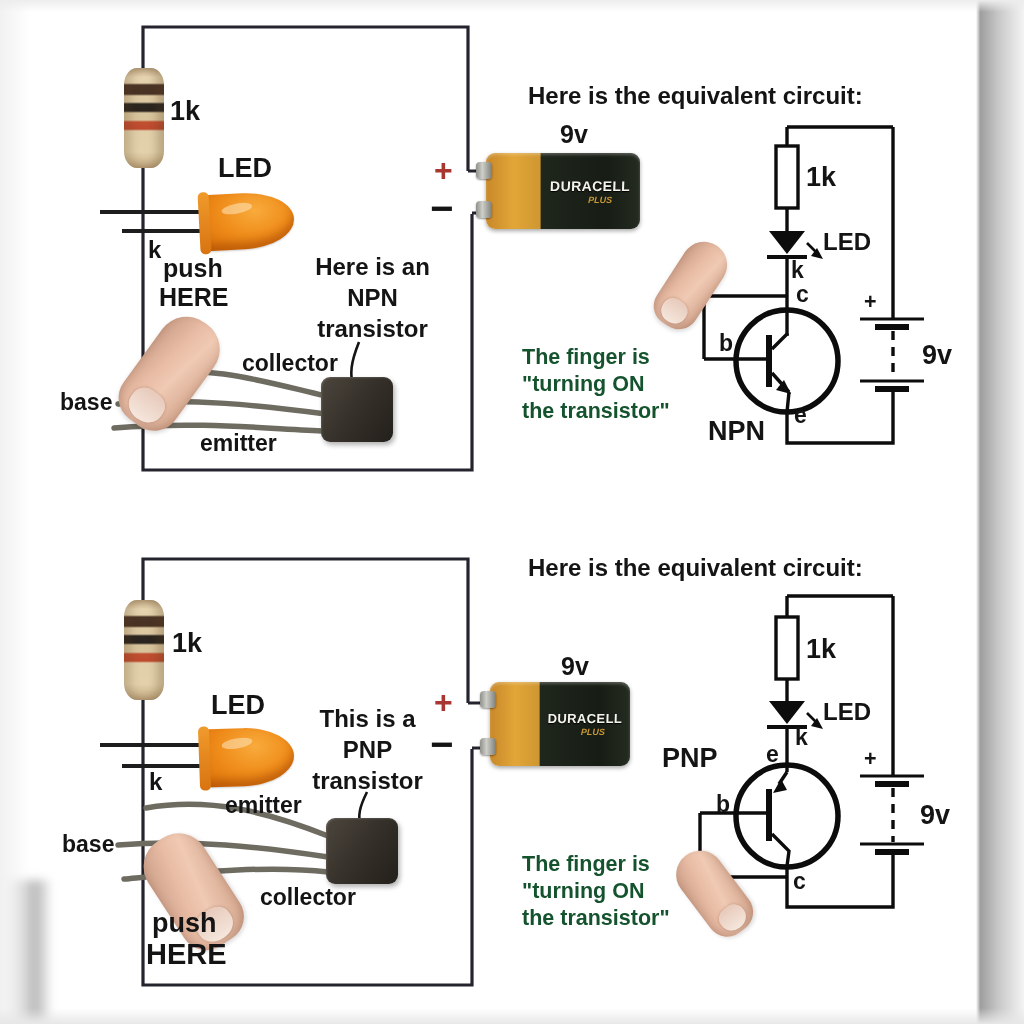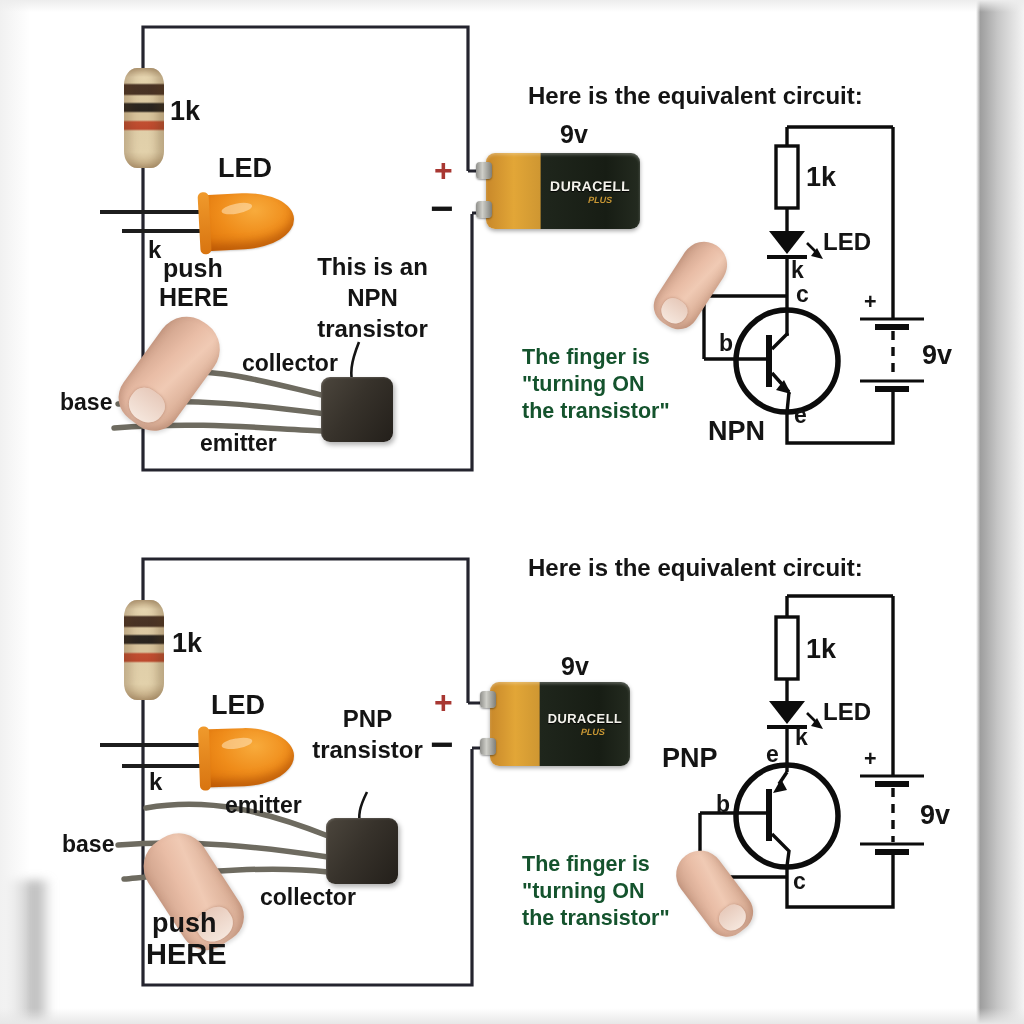--- a/index.html
+++ b/index.html
@@ -147,21 +147,21 @@
 
   <div class="lbl fs27" style="left:170px;top:98px;">1k</div>
   <div class="lbl fs27" style="left:218px;top:155px;">LED</div>
   <div class="lbl fs24" style="left:148px;top:238px;">k</div>
   <div class="lbl fs25" style="left:163px;top:256px;">push</div>
   <div class="lbl fs25" style="left:159px;top:285px;">HERE</div>
   <div class="lbl fs23" style="left:60px;top:391px;">base</div>
   <div class="lbl fs23" style="left:242px;top:352px;">collector</div>
   <div class="lbl fs23" style="left:200px;top:432px;">emitter</div>
   <div class="noteblock" style="left:295px;top:251px;width:155px;">
-    <div>This is an</div>
+    <div>Here is an</div>
     <div>NPN</div>
     <div>transistor</div>
   </div>
   <div class="lbl fs32 red" style="left:434px;top:154px;">+</div>
   <div class="lbl fs40" style="left:430px;top:188px;">−</div>
   <div class="lbl fs25" style="left:560px;top:122px;">9v</div>
   <div class="lbl title" style="left:528px;top:84px;">Here is the equivalent circuit:</div>
 
   <div class="lbl fs27" style="left:806px;top:164px;">1k</div>
   <div class="lbl fs24" style="left:823px;top:230px;">LED</div>
@@ -187,20 +187,21 @@
     </div>
   </div>
   <div class="photo to92" style="left:326px;top:818px;width:72px;height:66px;"></div>
   <div class="fing" style="left:160px;top:830px;width:66px;height:122px;transform:rotate(-33deg);"></div>
   <div class="fing" style="left:690px;top:846px;width:48px;height:94px;transform:rotate(-37deg);"></div>
 
   <div class="lbl fs27" style="left:172px;top:630px;">1k</div>
   <div class="lbl fs27" style="left:211px;top:692px;">LED</div>
   <div class="lbl fs24" style="left:149px;top:770px;">k</div>
   <div class="noteblock" style="left:290px;top:703px;width:155px;">
+    <div>This is a</div>
     <div>PNP</div>
     <div>transistor</div>
   </div>
   <div class="lbl fs23" style="left:225px;top:794px;">emitter</div>
   <div class="lbl fs23" style="left:62px;top:833px;">base</div>
   <div class="lbl fs23" style="left:260px;top:886px;">collector</div>
   <div class="lbl fs27" style="left:152px;top:910px;">push</div>
   <div class="lbl fs29" style="left:146px;top:940px;">HERE</div>
   <div class="lbl fs32 red" style="left:434px;top:686px;">+</div>
   <div class="lbl fs40" style="left:430px;top:724px;">−</div>

